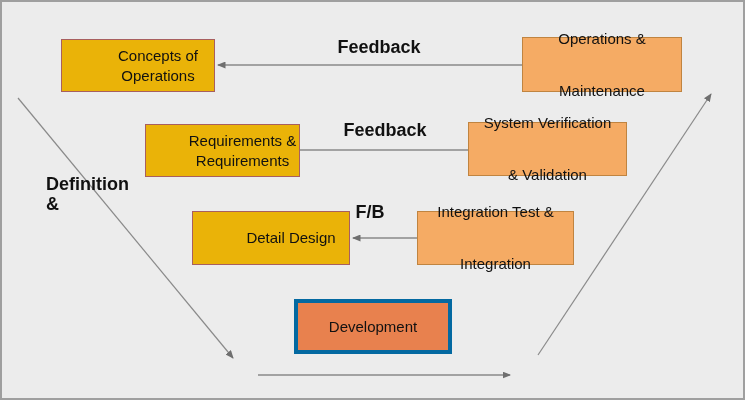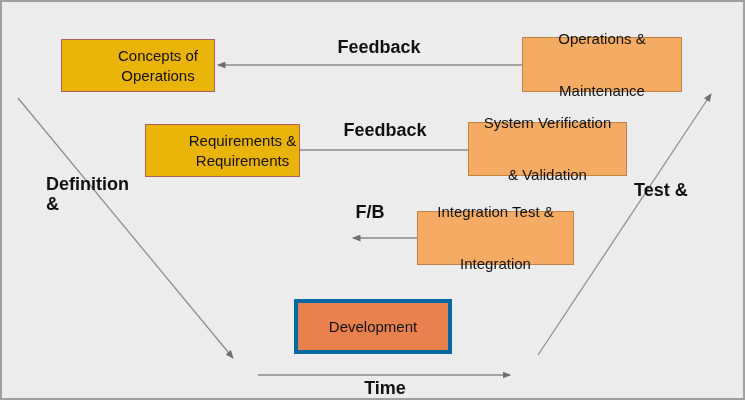--- a/index.html
+++ b/index.html
@@ -69,37 +69,39 @@
   <div class="box pink" style="left:119px; top:122px; width:155px; height:53px;margin-left:24px;">
     <div>Requirements &amp;</div>
     <div>Requirements</div>
   </div>
 
   <div class="box orange" style="left:466px; top:120px; width:159px; height:54px;">
     <div>System Verification</div>
     <div>&amp; Validation</div>
   </div>
 
+  <div class="box pink" style="left:190px; top:209px; width:158px; height:54px;">
+    <div>Detail Design</div>
+    <div></div>
+  </div>
 
   <div class="box orange" style="left:415px; top:209px; width:157px; height:54px;">
     <div>Integration Test &amp;</div>
     <div>Integration</div>
   </div>
 
   <div class="box dev" style="left:292px; top:297px; width:158px; height:55px;">
     <div>Development</div>
     <div></div>
   </div>
 
   <div class="flabel center" style="left:327px; top:35px;  width:100px;">Feedback</div>
   <div class="flabel center" style="left:333px; top:118px; width:100px;">Feedback</div>
   <div class="flabel center" style="left:348px; top:200px; width:40px;">F/B</div>
-  <div class="flabel center" style="left:343px; top:376px; width:80px;">Time</div>
 
   <div class="flabel" style="left:44px; top:172px; width:100px;">
     <div>Definition &amp;</div>
   </div>
 
   <div class="flabel" style="left:632px; top:178px; width:100px;">
-    <div>Test &amp;</div>
   </div>
 
 </div>
 
 </body></html>

